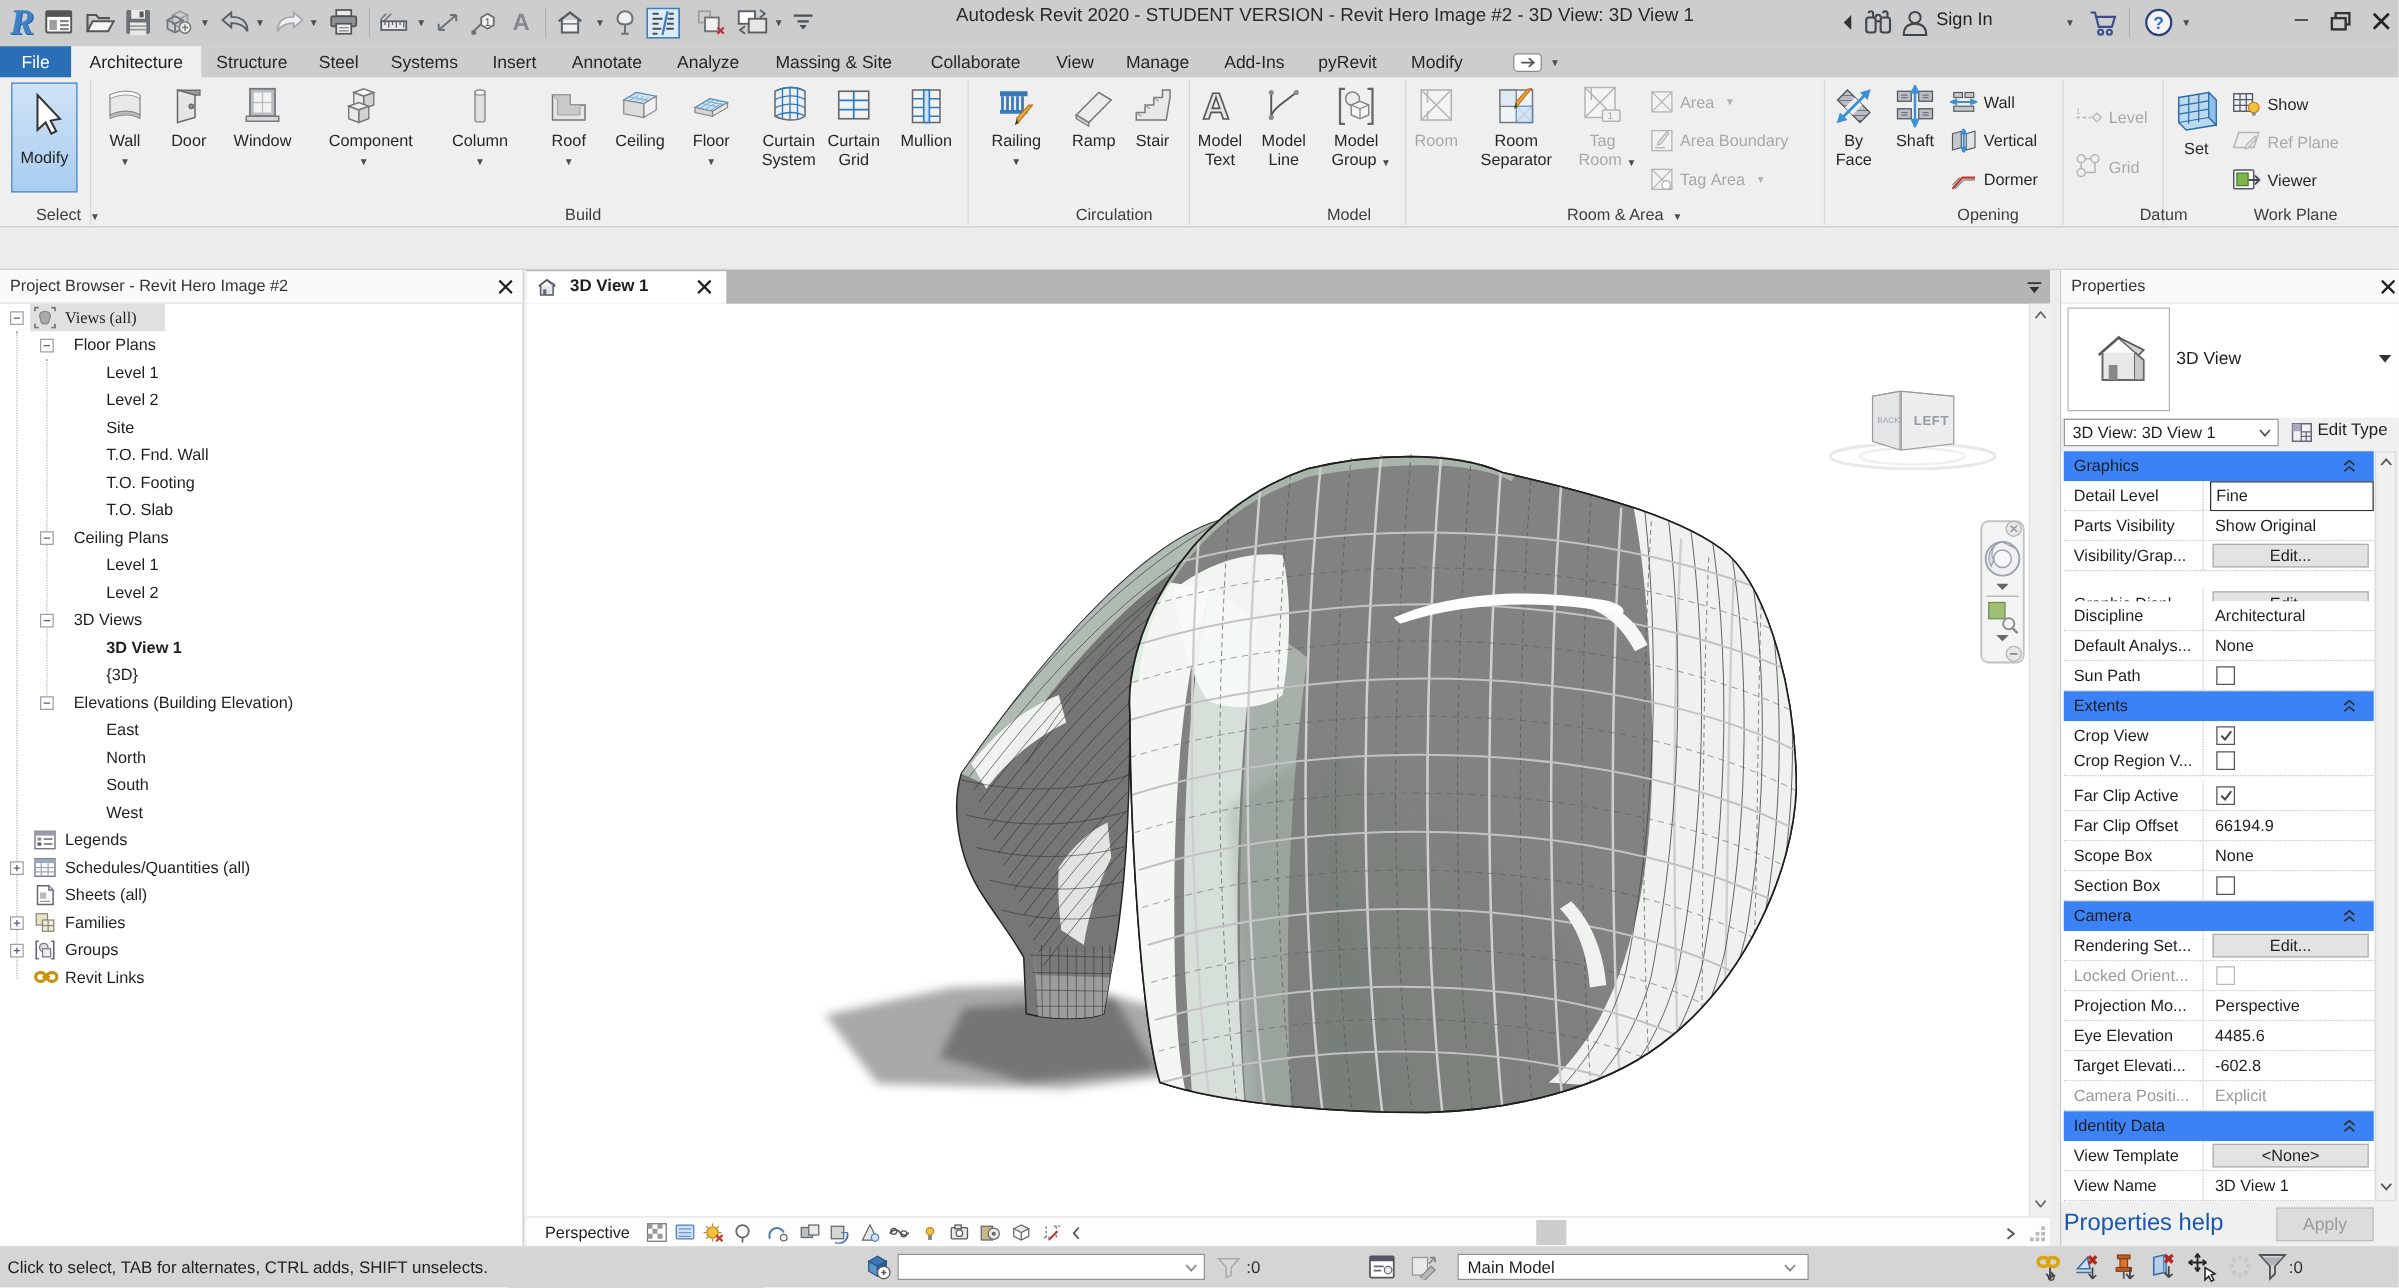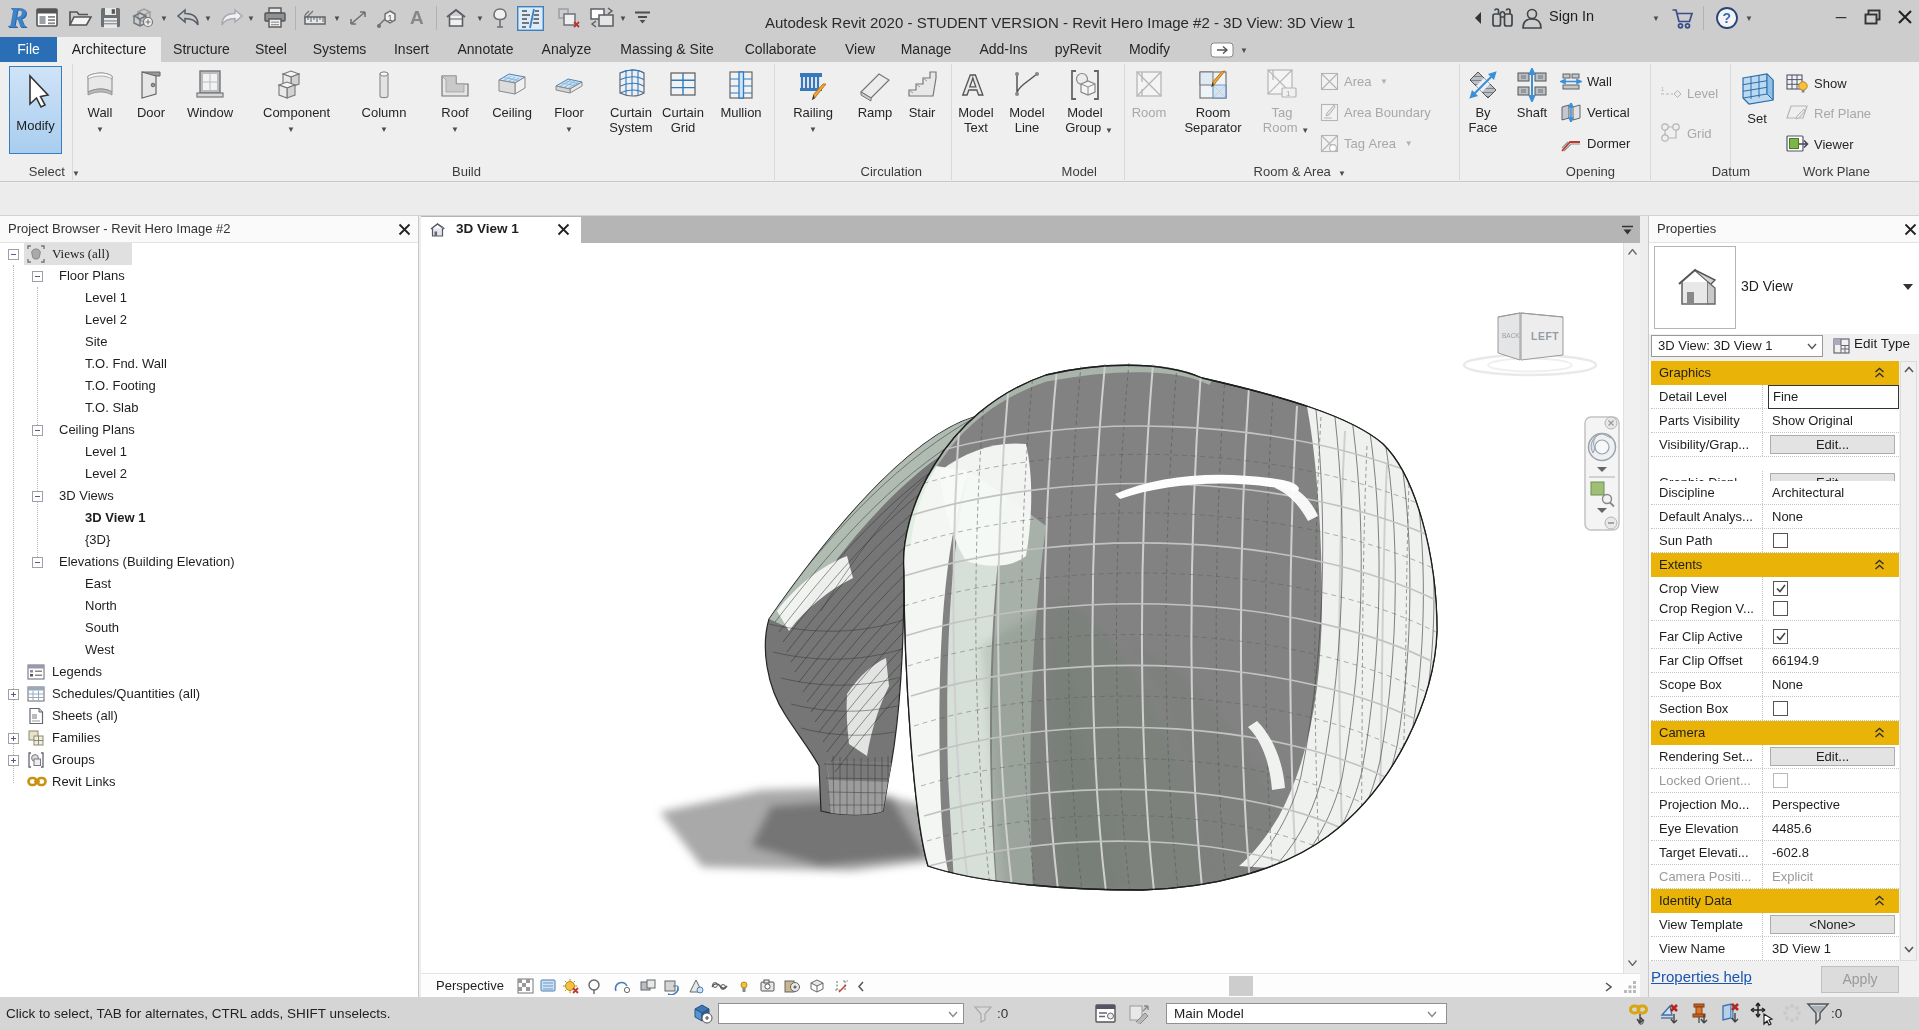--- a/index.html
+++ b/index.html
@@ -3,21 +3,21 @@
 <meta charset="utf-8">
 <style>
   * { margin:0; padding:0; box-sizing:border-box; }
   html,body { width:1919px; height:1030px; overflow:hidden; }
   body { font-family:"Liberation Sans", sans-serif; font-size:13px; color:#1e1e1e; }
   #app { position:relative; width:1919px; height:1030px; background:#ededed; }
   .abs { position:absolute; }
 
   
   #titlebar { position:absolute; left:0; top:0; width:1919px; height:37px; background:#cdcdcd; }
-  .ttl { position:absolute; top:14px; left:640px; width:840px; text-align:center; font-size:15px; color:#2b2b2b; }
+  .ttl { position:absolute; top:4px; left:640px; width:840px; text-align:center; font-size:15px; color:#2b2b2b; }
   .caret { font-size:8px; color:#4d4d4d; }
   .winbtn { position:absolute; top:0; width:30px; height:34px; color:#333; text-align:center; font-size:17px; line-height:32px; }
 
   
   #tabrow { position:absolute; left:0; top:37px; width:1919px; height:25px; background:#cdcdcd; }
   .tab { position:absolute; top:0; height:25px; line-height:25px; text-align:center; font-size:14px; color:#262626; }
   #tab-file { background:#2a6fb5; color:#fff; left:0; width:57px; }
   #tab-arch { background:#efefef; color:#1e1e1e; }
 
   
@@ -47,21 +47,21 @@
   #vtabbar { position:absolute; left:0; top:0; width:1219px; height:27px; background:#b5b5b5; }
   #vtab { position:absolute; left:0; top:1px; width:160px; height:26px; background:#fff; font-weight:bold; font-size:13px; }
   #vscroll { position:absolute; right:0; top:27px; width:17px; height:730px; background:#f0f0f0; border-left:1px solid #e0e0e0; }
   #vctrl { position:absolute; left:0; top:757px; width:1219px; height:24px; background:#fdfdfd; border-top:1px solid #e4e4e4; }
 
   
   #props { position:absolute; left:1648px; top:216px; width:271px; height:781px; background:#f0f0f0; border-left:1px solid #c9c9c9; }
   .prow { position:absolute; left:2px; width:248px; height:24px; background:#fff; border-bottom:1px dotted #c6c6c6; }
   .prow .lab { position:absolute; left:8px; top:0; width:104px; height:23px; line-height:23px; overflow:hidden; white-space:nowrap; border-right:1px dotted #c6c6c6; }
   .prow .val { position:absolute; left:117px; top:0; width:131px; height:24px; line-height:24px; padding-left:4px; white-space:nowrap; }
-  .phdr { position:absolute; left:2px; width:248px; height:24px; background:#eab308; line-height:24px; padding-left:8px; color:#1e1e1e; }
+  .phdr { position:absolute; left:2px; width:248px; height:24px; background:#3b82f6; line-height:24px; padding-left:8px; color:#1e1e1e; }
   .editbtn { position:absolute; left:2px; top:2px; width:125px; height:19px; background:#e3e3e3; border:1px solid #adadad; text-align:center; line-height:17px; }
   .cbox { position:absolute; left:122px; top:4px; width:15px; height:15px; border:1px solid #666; background:#fff; }
 
   
   #statusbar { position:absolute; left:0; top:997px; width:1919px; height:33px; background:#d5d5d5; font-size:13px; }
 </style>
 </head>
 <body>
 <div id="app">
   <div id="titlebar">
@@ -1051,21 +1051,21 @@
         <div class="lab" style="">View Name</div>
         <div class="val" style="">3D View 1</div>
       </div>
     <div class="abs" style="left:251px;top:145px;width:17px;height:600px;background:#f0f0f0;border:1px solid #dcdcdc"></div>
     <svg class="abs" style="left:255px;top:150px" width="10" height="7" viewBox="0 0 10 7">
         <path d="M1 6 L5 1.5 L9 6" fill="none" stroke="#555" stroke-width="1.5"></path>
       </svg>
     <svg class="abs" style="left:255px;top:730px" width="10" height="7" viewBox="0 0 10 7">
         <path d="M1 1 L5 5.5 L9 1" fill="none" stroke="#555" stroke-width="1.5"></path>
       </svg>
-    <div class="abs" style="left:2px;top:752px;font-size:15px;color:#1a55b0;text-decoration:underline">Properties help</div>
+    <div class="abs" style="left:2px;top:752px;font-size:19px;color:#1a55b0;">Properties help</div>
     <div class="abs" style="left:172px;top:750px;width:78px;height:27px;background:#dcdcdc;border:1px solid #c0c0c0;color:#9a9a9a;text-align:center;line-height:25px;font-size:14px">Apply</div>
   </div>
   <div id="statusbar">
     <div class="abs" style="left:6px;top:9px;font-size:13.5px;color:#222">Click to select, TAB for alternates, CTRL adds, SHIFT unselects.</div>
     <svg class="abs" style="left:691px;top:6px" width="22" height="22" viewBox="0 0 22 22">
         <path d="M4 6 L11 2 L18 6 L11 10 Z" fill="#3b78b5" stroke="#27538a"></path>
         <path d="M4 6 L4 14 L11 18 L11 10 Z" fill="#5a94cc" stroke="#27538a"></path>
         <path d="M18 6 L18 14 L11 18 L11 10 Z" fill="#2d5f99" stroke="#27538a"></path>
         <circle cx="16" cy="15" r="5" fill="#fff" stroke="#555"></circle>
         <path d="M14 15 L18 15 M16 13 L16 17" stroke="#555" stroke-width="1.2"></path>

